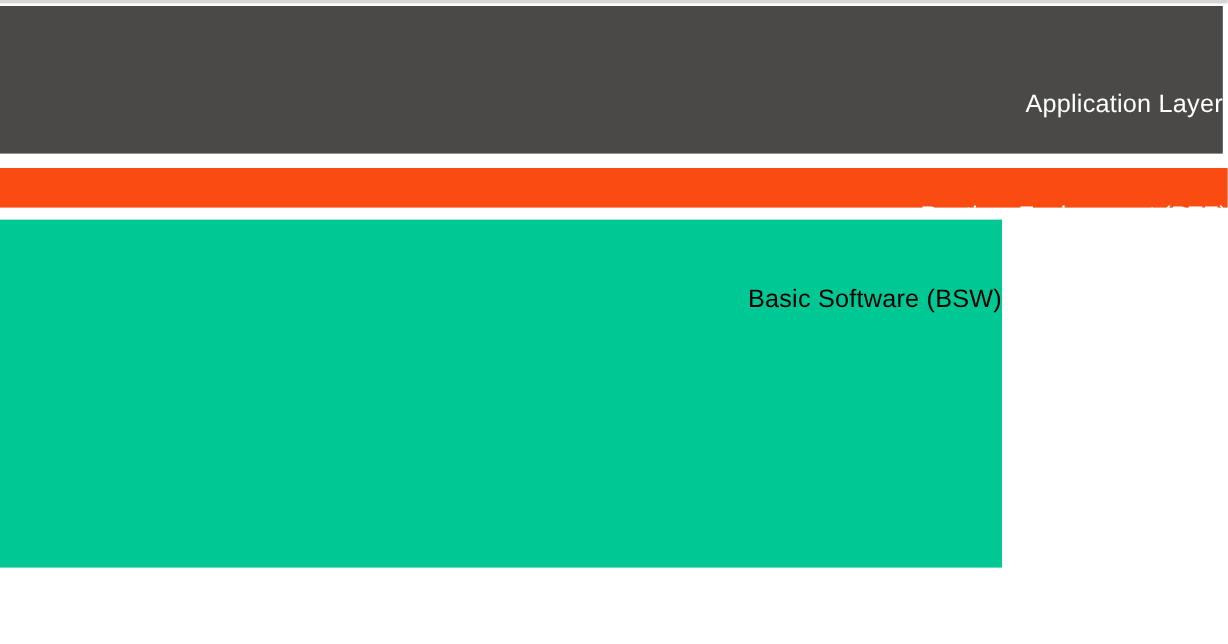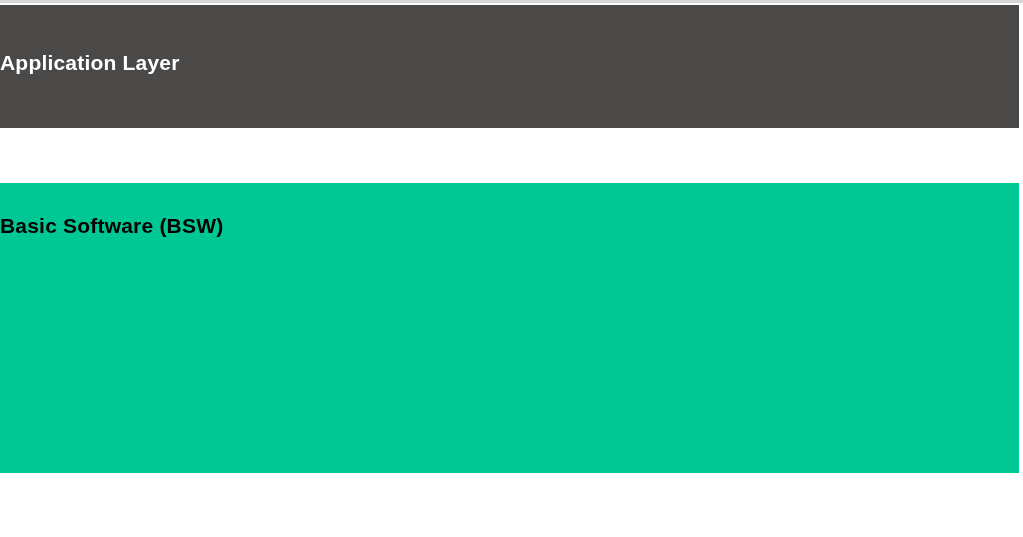--- a/index.html
+++ b/index.html
@@ -44,24 +44,25 @@
   .layer {
     position: absolute;
     box-sizing: border-box;
     display: block;
   }
 
   .layer-label {
     position: absolute;
     left: 0;
     width: 100%;
-    text-align: left;
-    font-weight: bold;
+    text-align: right;
+    font-weight: normal;
     letter-spacing: 0.2px;
     white-space: nowrap;
+    margin-top: 24px;
   }
 
   
   #layer-application {
     left: 0;
     top: 5px;
     width: 1019px;
     height: 123px;
     background: #4a4948;
   }
@@ -82,21 +83,21 @@
   #layer-rte .layer-label {
     top: 5px;
     font-size: 20px;
     color: #ffffff;
   }
 
   
   #layer-bsw {
     left: 0;
     top: 183px;
-    width: 1019px;
+    width: 835px;
     height: 290px;
     background: #00c895;
   }
   #layer-bsw .layer-label {
     top: 31px;
     font-size: 21px;
     color: #000000;
   }
 
   
@@ -128,20 +129,23 @@
 
 <div id="diagram">
 
   <div class="edge-top"></div>
   <div class="edge-top-inner"></div>
 
   <div class="layer" id="layer-application">
     <div class="layer-label">Application Layer</div>
   </div>
 
+  <div class="layer" id="layer-rte">
+    <div class="layer-label">Runtime Environment (RTE)</div>
+  </div>
 
   <div class="layer" id="layer-bsw">
     <div class="layer-label">Basic Software (BSW)</div>
   </div>
 
 
   <div class="edge-bottom"></div>
 
 </div>
 

